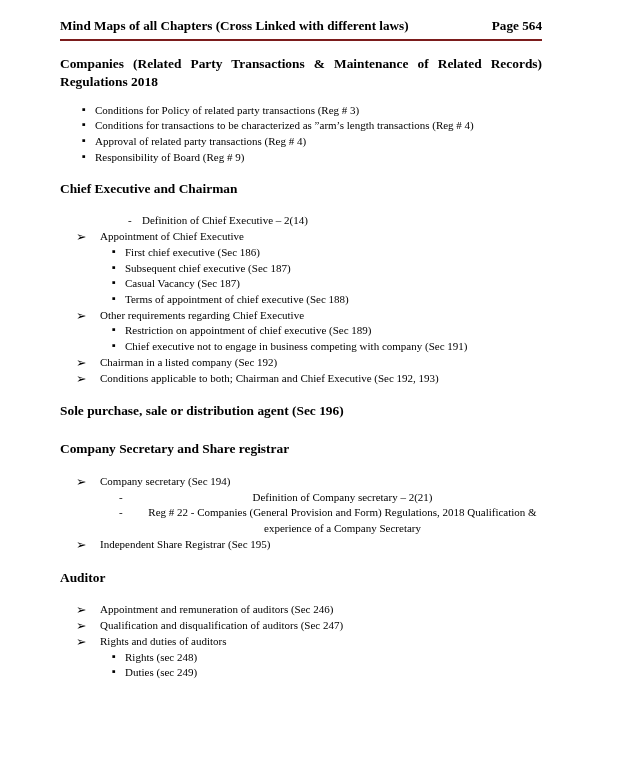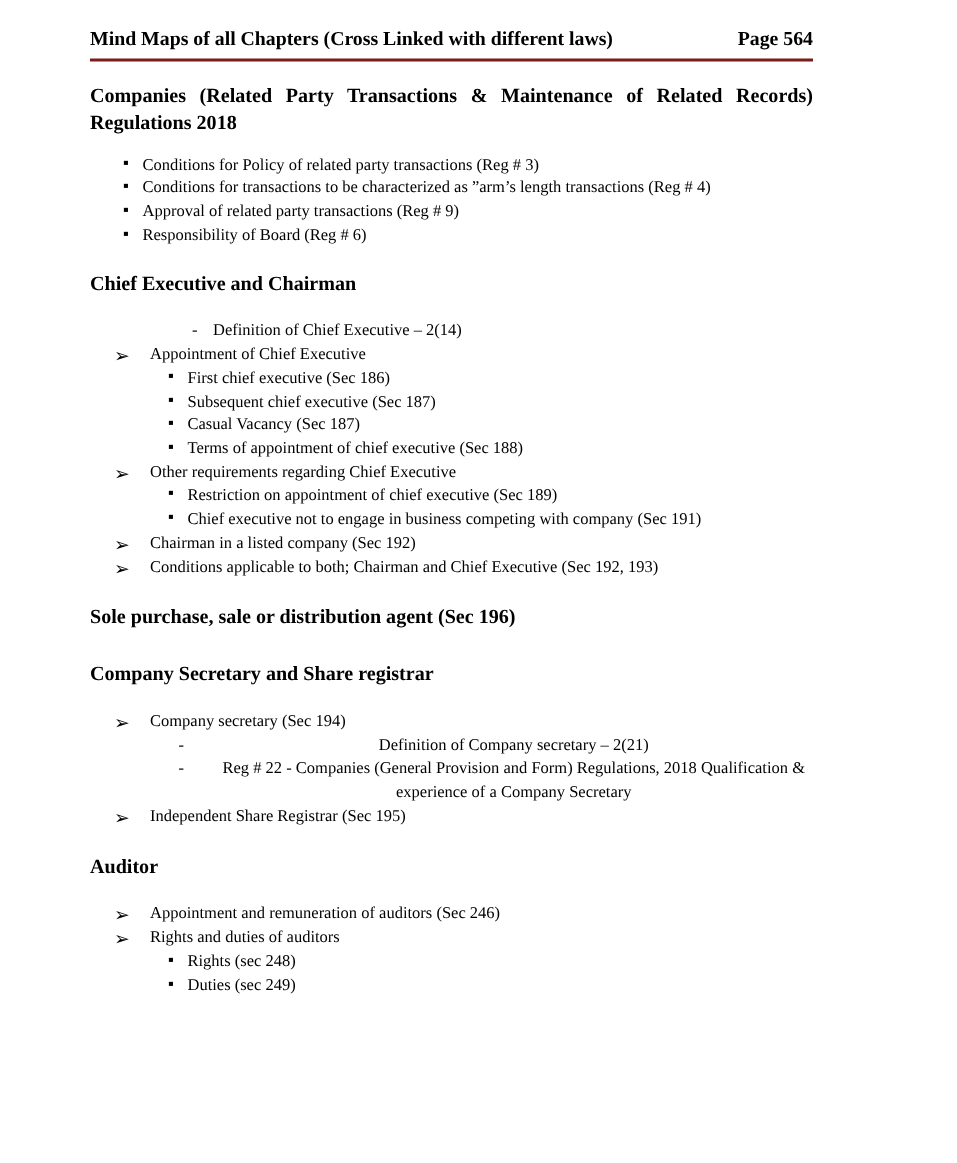--- a/index.html
+++ b/index.html
@@ -126,22 +126,22 @@
     <span class="header-title">Mind Maps of all Chapters (Cross Linked with different laws)</span>
     <span class="header-page">Page 564</span>
   </div>
   <div class="header-rule"></div>
 
   <div class="h-bold just">Companies (Related Party Transactions &amp; Maintenance of Related Records) Regulations 2018</div>
   <div class="spacer-8"></div>
   <ul class="lvl-sq">
     <li class="item sq">Conditions for Policy of related party transactions (Reg # 3)</li>
     <li class="item sq">Conditions for transactions to be characterized as ”arm’s length transactions (Reg # 4)</li>
-    <li class="item sq">Approval of related party transactions (Reg # 9)</li>
-    <li class="item sq">Responsibility of Board (Reg # 6)</li>
+    <li class="item sq">Approval of related party transactions (Reg # 4)</li>
+    <li class="item sq">Responsibility of Board (Reg # 9)</li>
   </ul>
 
   <div class="spacer-14"></div>
 
   <div class="h-bold">Chief Executive and Chairman</div>
   <div class="spacer-12"></div>
   <ul class="lvl-sq">
     <li class="item dash">Definition of Chief Executive – 2(14)</li>
     <li class="item arw">Appointment of Chief Executive</li>
     <li class="item sq2">First chief executive (Sec 186)</li>
@@ -169,19 +169,20 @@
     <li class="item dash-deep just">Reg # 22 - Companies (General Provision and Form) Regulations, 2018 Qualification &amp; experience of a Company Secretary</li>
     <li class="item arw">Independent Share Registrar (Sec 195)</li>
   </ul>
 
   <div class="spacer-16"></div>
 
   <div class="h-bold">Auditor</div>
   <div class="spacer-12"></div>
   <ul class="lvl-sq">
     <li class="item arw">Appointment and remuneration of auditors (Sec 246)</li>
+    <li class="item arw">Qualification and disqualification of auditors (Sec 247)</li>
     <li class="item arw">Rights and duties of auditors</li>
     <li class="item sq2">Rights (sec 248)</li>
     <li class="item sq2">Duties (sec 249)</li>
 
   </ul>
 
 </div>
 
 </body></html>

